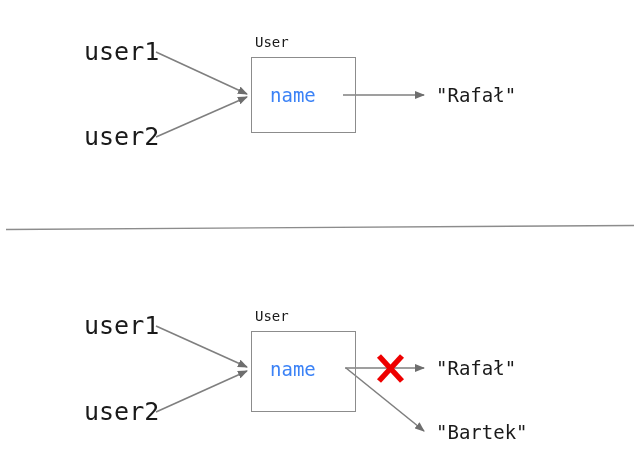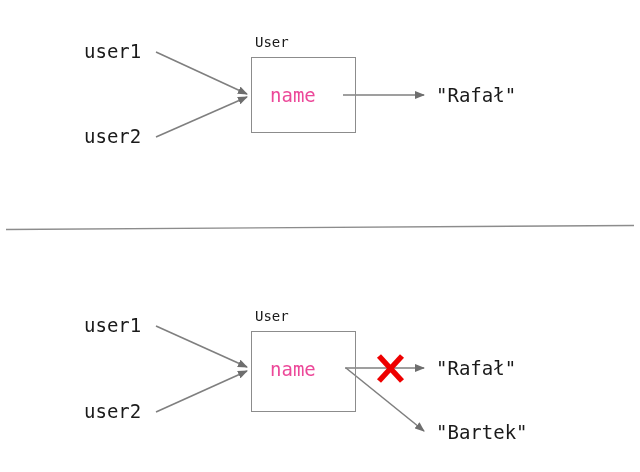--- a/index.html
+++ b/index.html
@@ -27,41 +27,41 @@
     top: 0;
     width: 640px;
     height: 472px;
     display: block;
   }
   .lbl {
     position: absolute;
     white-space: pre;
     color: #1a1a1a;
     font-family: "DejaVu Sans Mono", "Liberation Mono", monospace;
-    font-size: 19px;
+    font-size: 25px;
     line-height: 19px;
     letter-spacing: 0px;
   }
   .entity-box {
     position: absolute;
     border: 1.5px solid #8c8c8c;
     background: transparent;
     box-sizing: border-box;
   }
   .entity-title {
     position: absolute;
     white-space: pre;
     color: #1a1a1a;
     font-size: 14px;
     line-height: 19px;
   }
   .entity-field {
     position: absolute;
     white-space: pre;
-    color: #ec4899;
+    color: #3b82f6;
     font-size: 19px;
     line-height: 19px;
   }
   .value-lbl {
     position: absolute;
     white-space: pre;
     color: #1a1a1a;
     font-size: 19px;
     line-height: 19px;
   }

